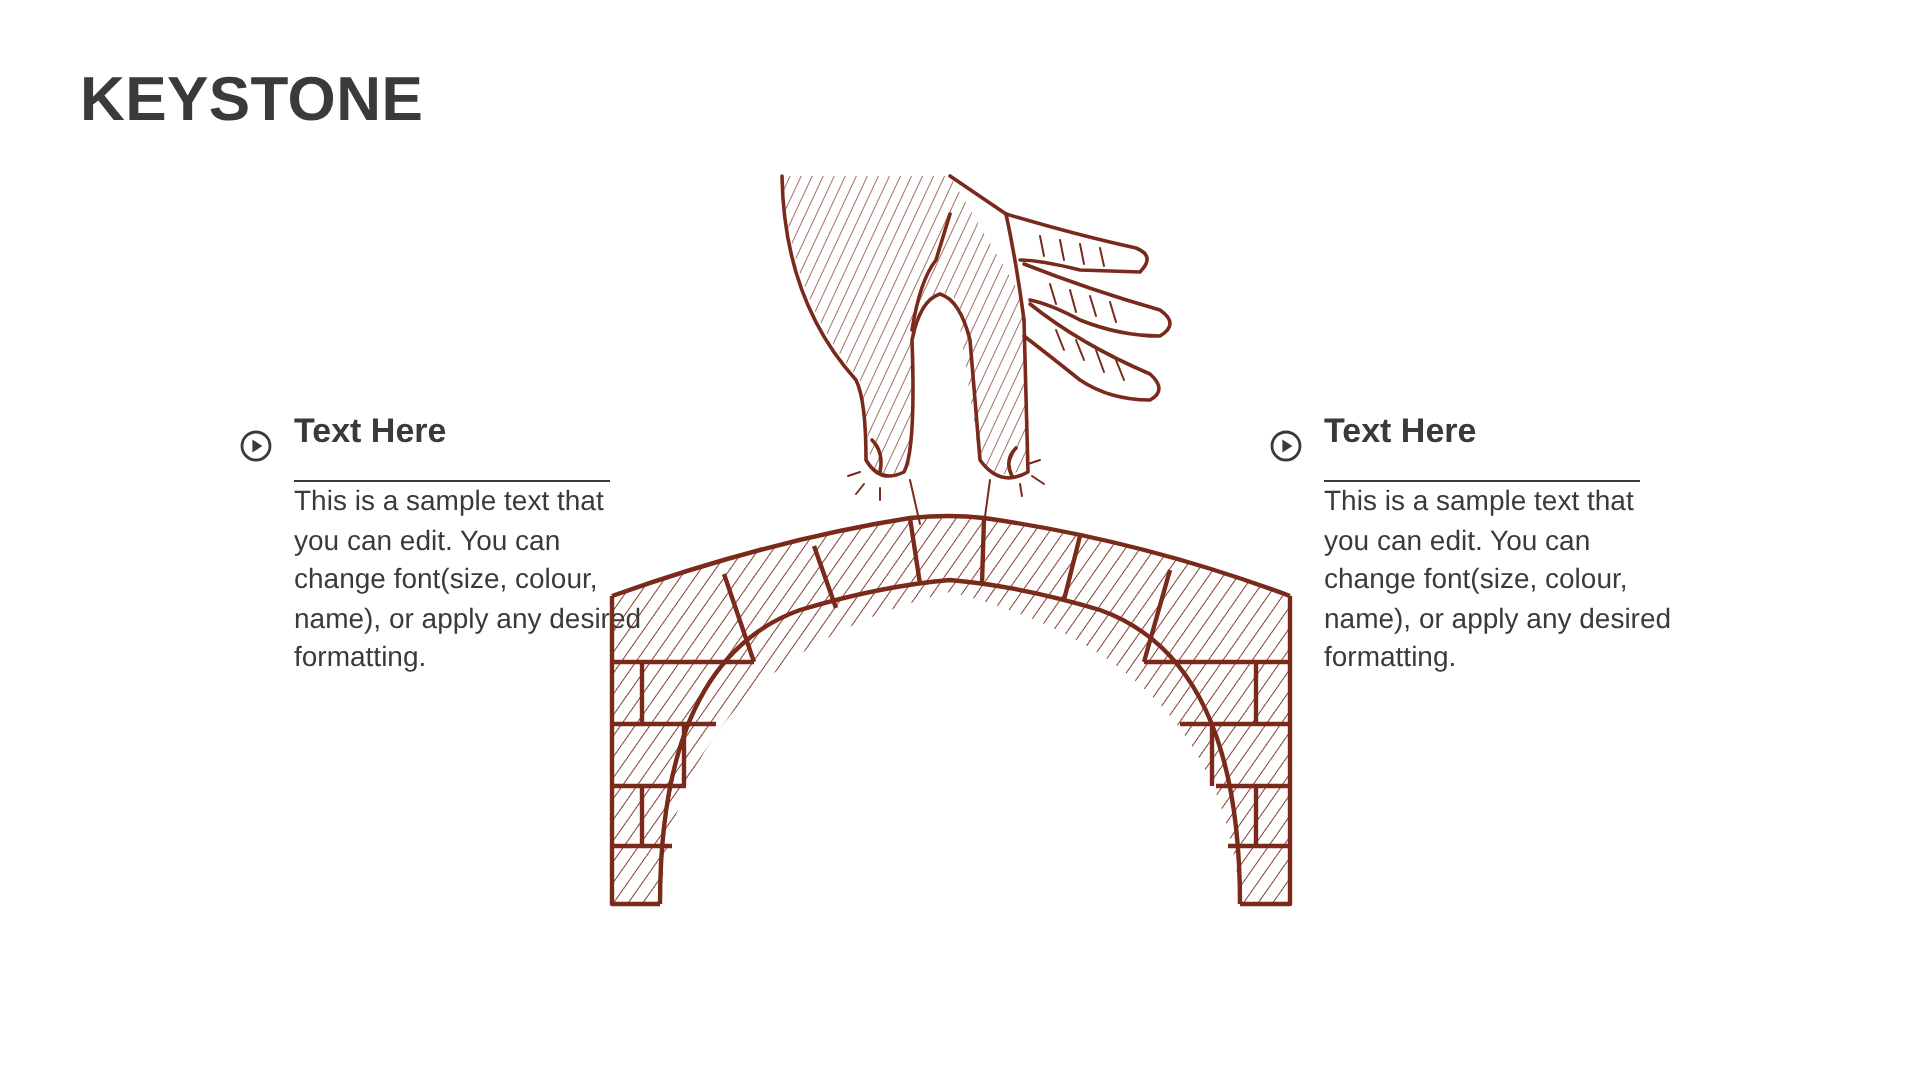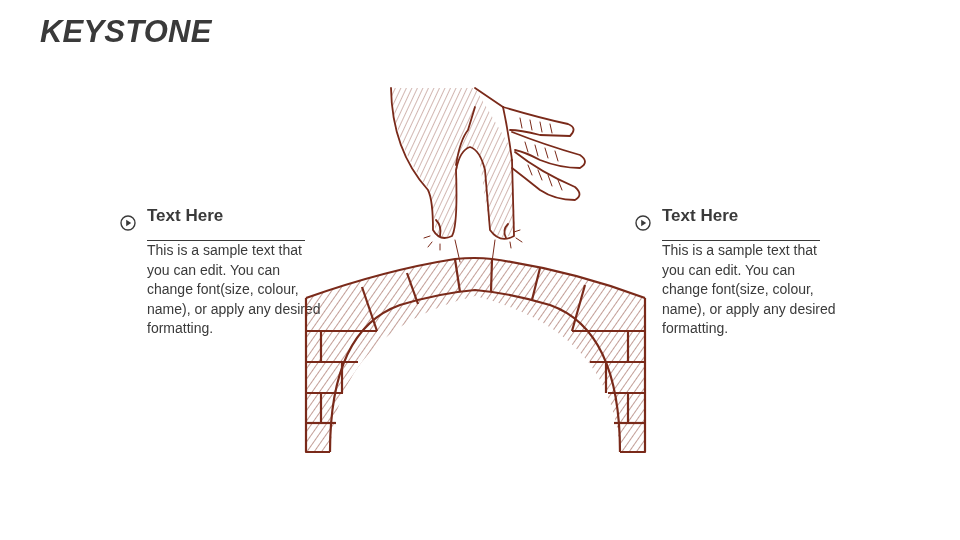--- a/index.html
+++ b/index.html
@@ -1,17 +1,17 @@
 <!DOCTYPE html>
 <html><head>
 <meta charset="utf-8">
 <style>
   html, body { margin:0; padding:0; background:#ffffff; }
   body { width:960px; height:540px; position:relative; overflow:hidden; font-family:"Liberation Sans", "DejaVu Sans", sans-serif; }
-  .title { position:absolute; left:40px; top:14px; font-size:31px; font-weight:bold; color:#3a3a3a; letter-spacing:0.2px; font-family:"Liberation Sans", sans-serif;font-style:italic; }
+  .title { position:absolute; left:40px; top:32px; font-size:31px; font-weight:bold; color:#3a3a3a; letter-spacing:0.2px; font-family:"Liberation Sans", sans-serif; }
   .block { position:absolute; width:200px; }
   .block.left { left:120px; top:212px; }
   .block.right { left:635px; top:212px; }
   .head { display:flex; align-items:center; height:22px; }
   .play { width:16px; height:16px; margin-right:11px; flex:0 0 auto; }
   .head-text { font-size:17px; font-weight:bold; color:#3a3a3a; border-bottom:1.3px solid #3a3a3a; width:158px; padding-bottom:15px; line-height:19px; }
   .body-text { margin-left:27px; margin-top:7px; width:175px; font-size:14px; line-height:19.5px; color:#3a3a3a; }
   .illus { position:absolute; left:0; top:0; width:960px; height:540px; }
 </style>
 </head>

